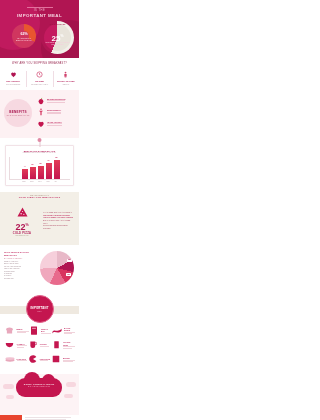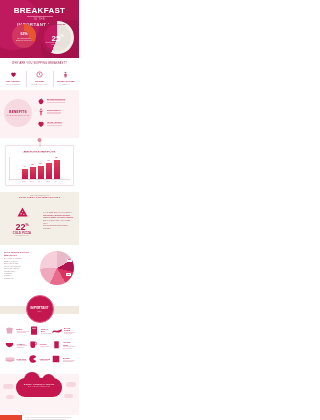--- a/index.html
+++ b/index.html
@@ -133,21 +133,20 @@
 </head>
 <body>
 
 <div class="page">
 
   <div class="hero">
     <div class="hero-bg1"></div>
     <div class="hero-bg2"></div>
 
     <div class="title">
-      <div class="t1">BREAKFAST</div>
       <div class="hero-rule"></div>
       <div class="t2">IS THE</div>
       <div class="t3">IMPORTANT MEAL</div>
     </div>
 
     <div class="donut-sm">
       <div class="hole"></div>
       <div class="lbl">62%</div>
       <div class="sub">OF ADULTS EAT BREAKFAST DAILY</div>
     </div>

